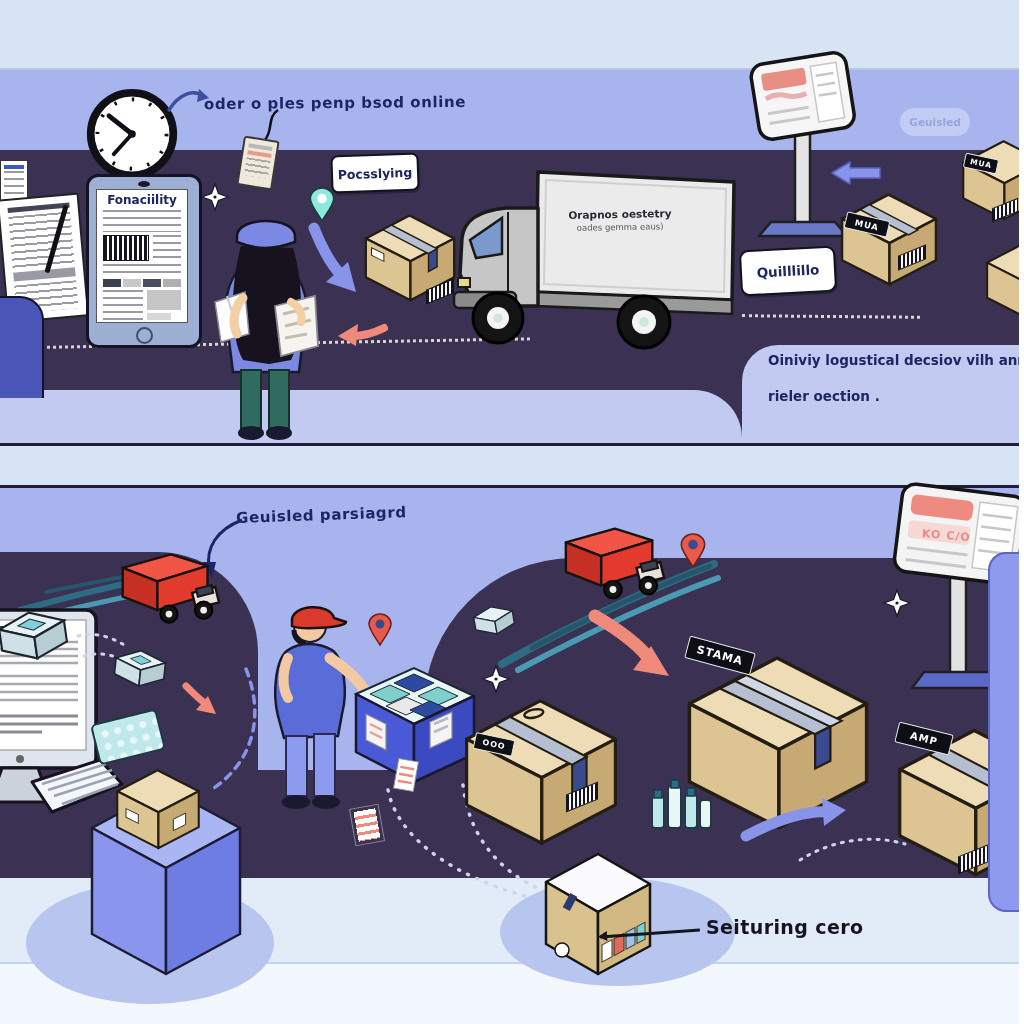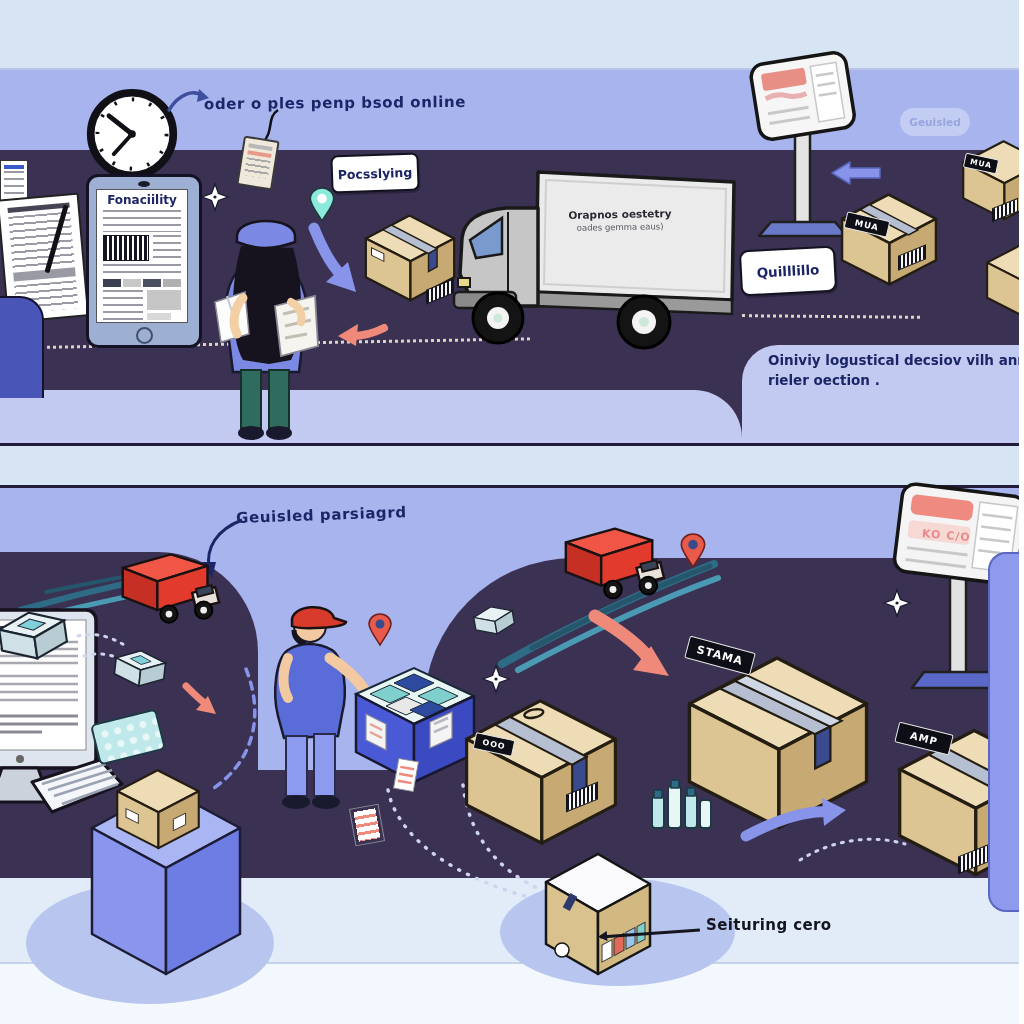--- a/index.html
+++ b/index.html
@@ -230,21 +230,21 @@
   <div class="abs blabel" style="left:964px;top:156px;width:32px;height:13px;font-size:7.5px;transform:rotate(12deg);">MUA</div>
   <div class="abs barcode" style="left:992px;top:203px;width:24px;height:12px;transform:skewY(-22deg);"></div>
 
   <svg class="abs" style="left:982px;top:228px;" width="90" height="100" viewBox="0 0 105 100">
     <polygon points="6,32 52,8 99,32 53,56" fill="#eddcb6" stroke="#241d12" stroke-width="2.4" stroke-linejoin="round"></polygon>
     <polygon points="6,32 53,56 53,97 6,73" fill="#dcc592" stroke="#241d12" stroke-width="2.4" stroke-linejoin="round"></polygon>
   </svg>
 
   <div class="abs" style="left:768px;top:352px;width:256px;">
     <div class="txt" style="font-size:13.5px;font-weight:bold;">Oiniviy logustical decsiov vilh annsei</div>
-    <div class="txt" style="font-size:13.5px;font-weight:bold;margin-top:4px;">rieler oection .</div>
+    <div class="txt" style="font-size:13.5px;font-weight:bold;margin-top:20px;">rieler oection .</div>
   </div>
 
   <div class="abs txt hand" style="left:236px;top:506px;font-size:15px;transform:rotate(-2deg);">Geuisled parsiagrd</div>
   <svg class="abs" style="left:196px;top:514px;" width="52" height="66" viewBox="0 0 52 66">
     <path d="M46,6 C20,16 10,34 13,54" fill="none" stroke="#1c2566" stroke-width="3"></path>
     <polygon points="6,48 16,64 20,48" fill="#1c2566"></polygon>
   </svg>
 
   <svg class="abs" style="left:16px;top:572px;" width="120" height="48" viewBox="0 0 120 48">
     <path d="M4,38 C40,28 80,18 116,10" stroke="#2e6b84" stroke-width="6" fill="none" stroke-linecap="round"></path>
@@ -477,15 +477,15 @@
     <g transform="skewY(-28) translate(0,36)">
       <rect x="62" y="104" width="10" height="17" fill="#fff" stroke="#333"></rect>
       <rect x="74" y="104" width="10" height="17" fill="#e06a58" stroke="#333"></rect>
       <rect x="86" y="104" width="9" height="17" fill="#9ac4ea" stroke="#333"></rect>
       <rect x="97" y="104" width="8" height="17" fill="#7fd0cc" stroke="#333"></rect>
     </g>
   </svg>
   <div class="abs" style="left:600px;top:932px;width:100px;height:2.5px;background:#15151f;transform:rotate(-4deg);">
     <div style="position:absolute;left:-7px;top:-4px;width:0;height:0;border:5px solid transparent;border-right:9px solid #15151f;"></div>
   </div>
-  <div class="abs" style="left:706px;top:916px;font-size:15px;color:#15151f;font-weight:bold;letter-spacing:.4px;">Seituring cero</div>
+  <div class="abs" style="left:706px;top:916px;font-size:19px;color:#15151f;font-weight:bold;letter-spacing:.4px;">Seituring cero</div>
 
 </div>
 
 </body></html>

